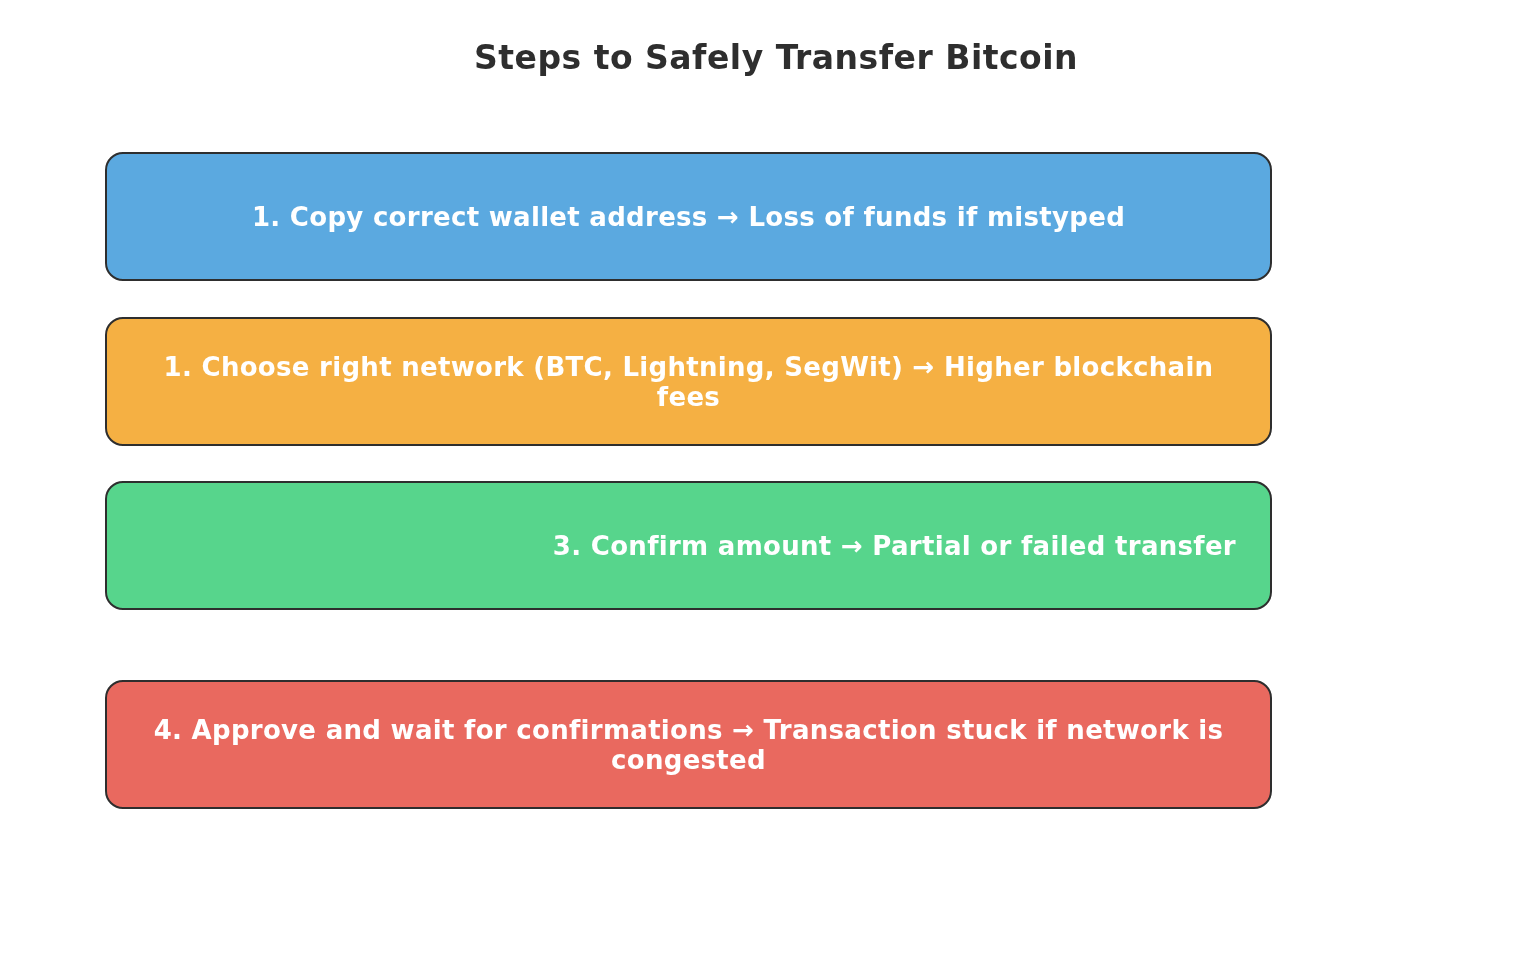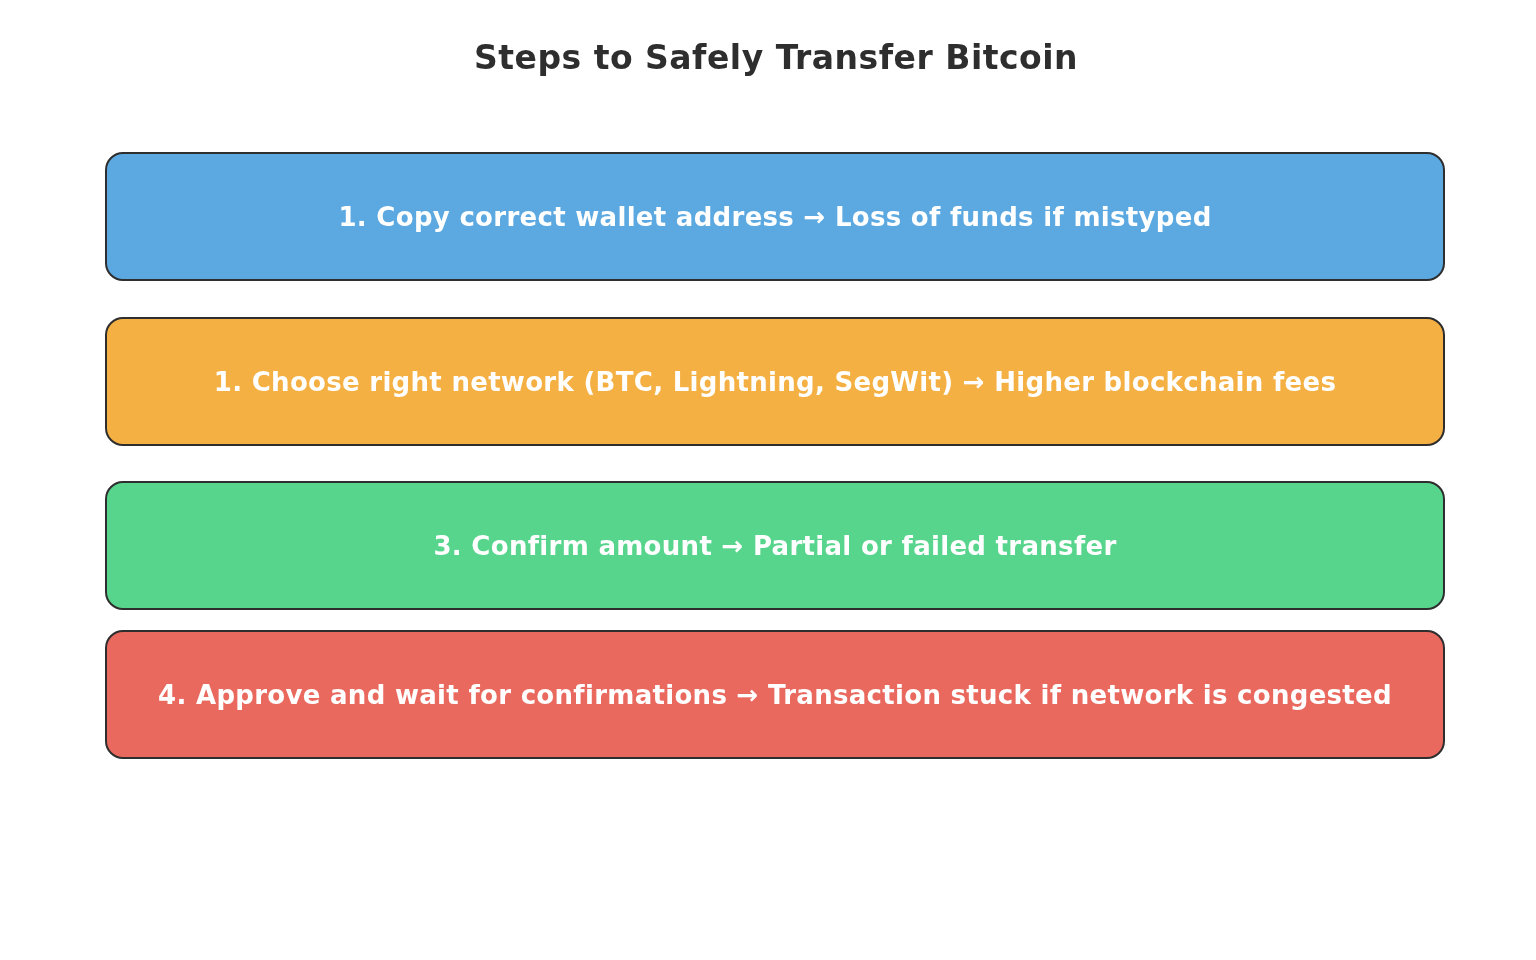--- a/index.html
+++ b/index.html
@@ -22,40 +22,40 @@
       width: 100%;
       text-align: center;
       font-size: 33px;
       font-weight: bold;
       color: #2e2e2e;
       letter-spacing: 0.5px;
     }
     .step {
       position: absolute;
       left: 97px;
-      width: 1340px;
+      width: 1167px;
       height: 129px;
       border: 2px solid #2e2e2e;
       border-radius: 18px;
       display: flex;
       align-items: center;
       justify-content: center;
       text-align: center;
     }
     .step-label {
       color: #ffffff;
       font-size: 26px;
       font-weight: bold;
       letter-spacing: 0.3px;
       padding: 0 30px;
     }
     .step-0 { top: 144px; }
     .step-1 { top: 309px; }
-    .step-2 { top: 473px; }
-    .step-3 { top: 622px; justify-content: center; }
+    .step-2 { top: 473px; justify-content: flex-end; }
+    .step-3 { top: 672px; justify-content: center; }
   </style>
 </head>
 <body>
 
 <div class="diagram">
 
   <div class="diagram-title">Steps to Safely Transfer Bitcoin</div>
 
   <div class="step step-0" style="background: rgb(91, 169, 224);">
     <span class="step-label">1. Copy correct wallet address → Loss of funds if mistyped</span>

